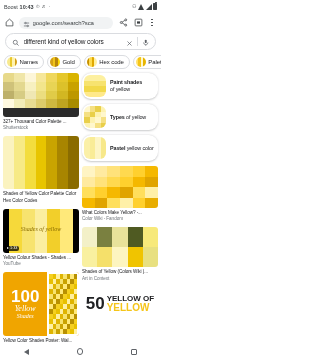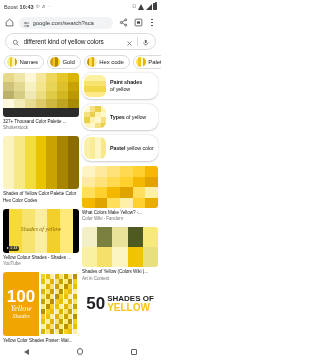--- a/index.html
+++ b/index.html
@@ -439,21 +439,21 @@
           <span class="play-tri"></span>
           <span>1:33</span>
         </div>
       </div>
       <div class="cap">Yellow Colour Shades - Shades ...</div>
       <div class="cap-src">YouTube</div>
     </div>
 
     <div class="card">
       <div class="thumb" style="height:64px;background:#f0a500;display:flex">
-        <div style="flex:1;display:flex;flex-direction:column;justify-content:center;align-items:center;color:#fff;padding:0">
+        <div style="flex:1;display:flex;flex-direction:column;justify-content:center;align-items:center;color:#fff;padding:8px">
           <div style="font-size:17px;font-weight:800;line-height:.9">100</div>
           <div style="font-size:8px;font-style:italic;font-family:'Liberation Serif',serif;line-height:1">Yellow</div>
           <div style="font-size:6px;font-style:italic;font-family:'Liberation Serif',serif;line-height:1">Shades</div>
         </div>
         <div style="flex:1;background:#fff;padding:2px">
           <div class="grid9" style="grid-template-columns:repeat(8,1fr);grid-template-rows:repeat(12,1fr);gap:.3px">
             <i style="background:#f5d020"></i>
               <i style="background:#e8c000"></i>
               <i style="background:#fff0a0"></i>
               <i style="background:#dfb400"></i>
@@ -669,21 +669,21 @@
         </div>
       </div>
       <div class="cap">Shades of Yellow (Colors Wiki )...</div>
       <div class="cap-src">Art in Context</div>
     </div>
 
     <div class="card">
       <div class="thumb" style="height:34px;background:#fff;display:flex;align-items:center;justify-content:center;gap:2px">
         <span style="font-size:17px;font-weight:800;color:#202124;line-height:1">50</span>
         <span style="display:flex;flex-direction:column;line-height:1">
-          <span style="font-size:8px;font-weight:700;color:#202124">SHADES OF</span>
+          <span style="font-size:8px;font-weight:700;color:#202124">YELLOW OF</span>
           <span style="font-size:10px;font-weight:800;color:#f5c518">YELLOW</span>
         </span>
       </div>
     </div>
   </div>
 </div>
 
 <div class="navbar">
   <span class="nav-back"></span>
   <span class="nav-home"></span>

